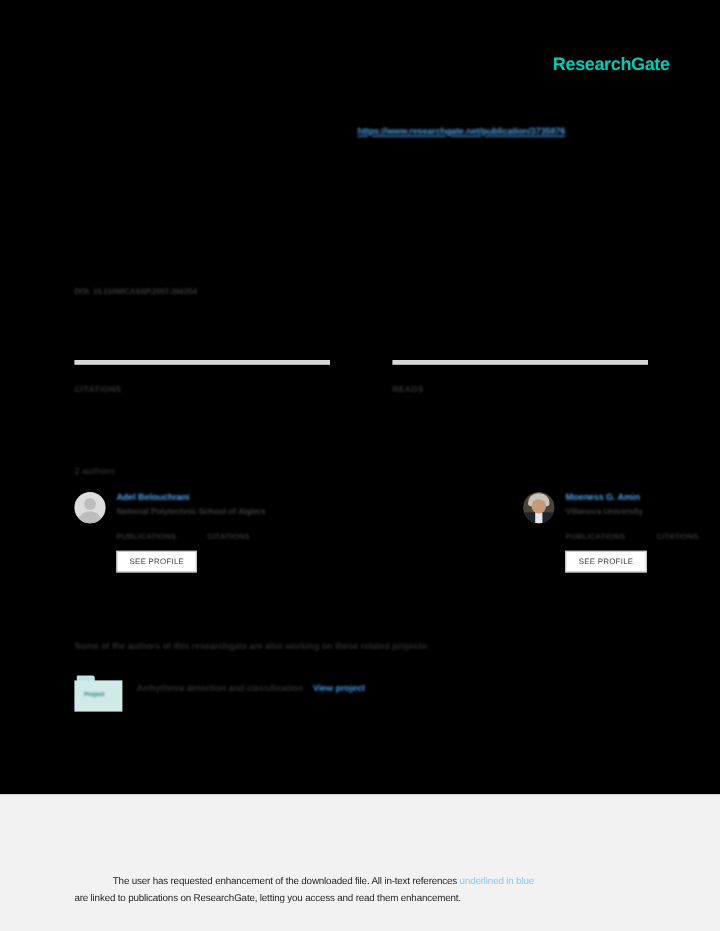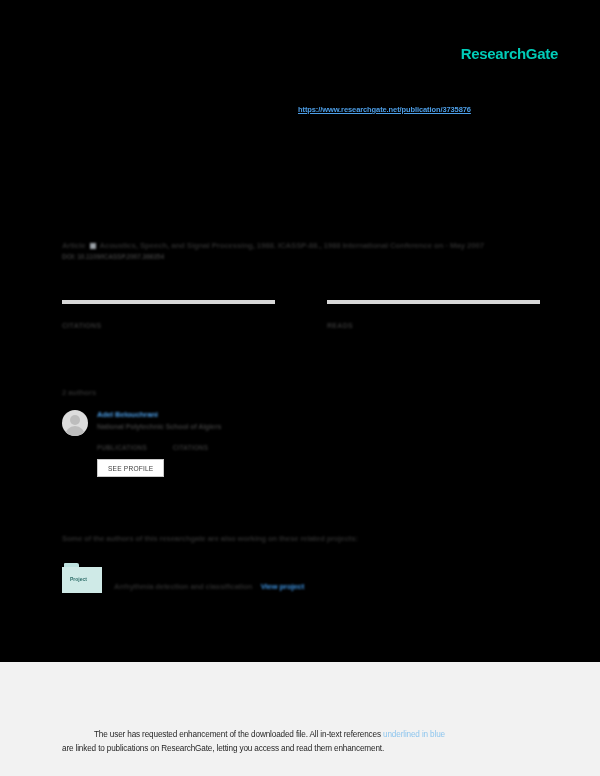--- a/index.html
+++ b/index.html
@@ -224,21 +224,21 @@
     font-weight: bold;
     color: #2b2b2b;
     letter-spacing: -0.1px;
     filter: blur(0.85px);
     white-space: nowrap;
   }
   .project-row {
     position: absolute;
     left: 62px; top: 563px;
     display: flex;
-    align-items: flex-end;
+    align-items: flex-start;
     gap: 12px;
   }
   .folder {
     width: 40px; height: 30px;
     position: relative;
   }
   .folder .tab {
     position: absolute; left: 2px; top: 0;
     width: 15px; height: 5px;
     background: #bfe3e0;
@@ -299,25 +299,20 @@
 
 <div id="page">
 
   <div class="dark-band"></div>
 
   <div class="rg-logo">ResearchGate</div>
 
   <div class="rg-url">https://www.researchgate.net/publication/3735876</div>
 
   <div class="meta-block">
-    <div class="meta-line">
-      <span class="prefix">Article</span>
-      <span class="doc-chip"></span>
-      <span>Acoustics, Speech, and Signal Processing, 1988. ICASSP-88., 1988 International Conference on · May 2007</span>
-    </div>
     <div class="meta-doi">DOI: 10.1109/ICASSP.2007.366354</div>
   </div>
 
   <div class="stats">
     <div class="stat-col">
       <div class="stat-rule"></div>
       <div class="stat-value"></div>
       <div class="stat-label">CITATIONS</div>
     </div>
     <div class="stat-col">
@@ -342,20 +337,39 @@
           <div class="author-affil">National Polytechnic School of Algiers</div>
         </div>
       </div>
       <div class="author-stats">
         <div class="astat-label">PUBLICATIONS</div>
         <div class="astat-label">CITATIONS</div>
       </div>
       <div class="see-profile">SEE PROFILE</div>
     </div>
 
+    <div class="author">
+      <div class="author-top">
+        <div class="avatar photo">
+          <div class="ph-suit"></div>
+            <div class="ph-shirt"></div>
+          <div class="ph-hair"></div>
+            <div class="ph-face"></div>
+        </div>
+        <div>
+          <div class="author-name">Moeness G. Amin</div>
+          <div class="author-affil">Villanova University</div>
+        </div>
+      </div>
+      <div class="author-stats">
+        <div class="astat-label">PUBLICATIONS</div>
+        <div class="astat-label">CITATIONS</div>
+      </div>
+      <div class="see-profile">SEE PROFILE</div>
+    </div>
 
   </div>
 
   <div class="projects-head">Some of the authors of this researchgate are also working on these related projects:</div>
 
   <div class="project-row">
     <div class="folder">
       <div class="tab"></div>
       <div class="body"></div>
       <div class="lbl">Project</div>

